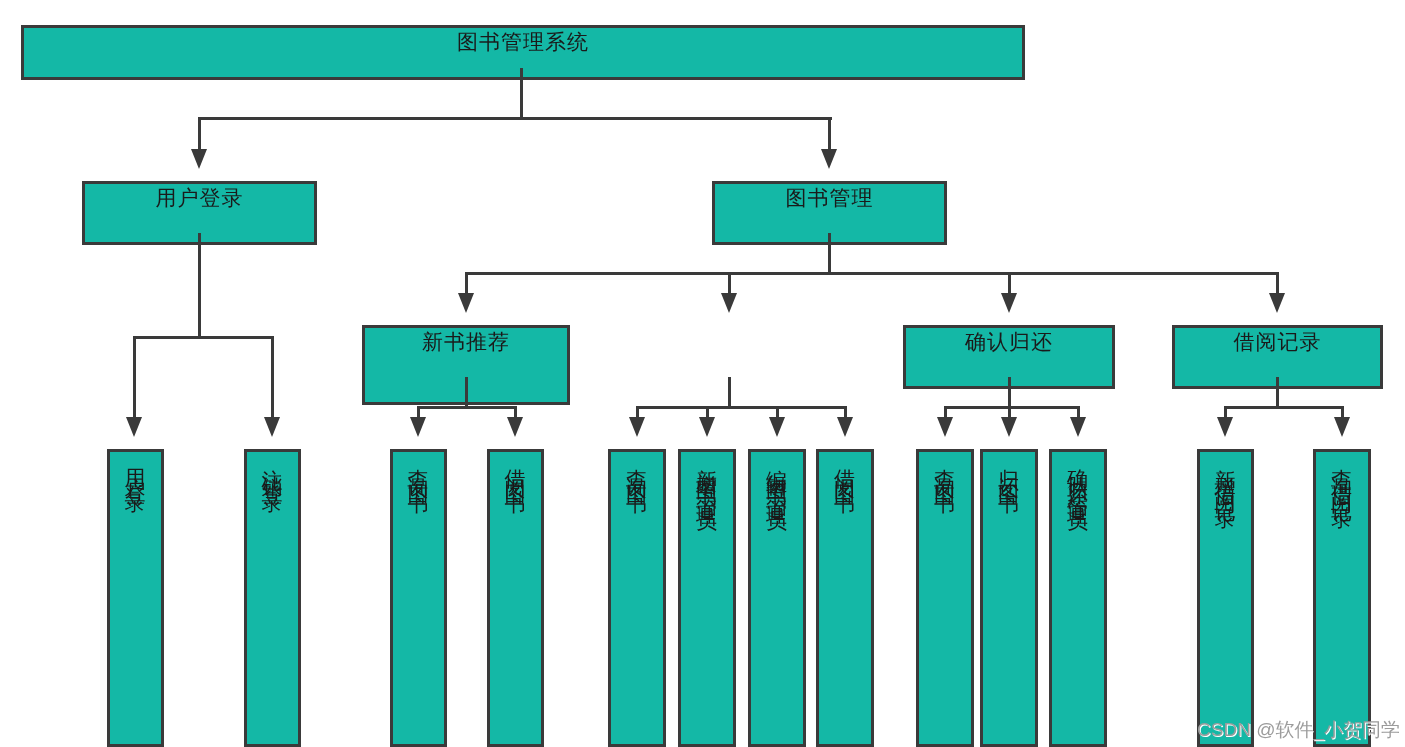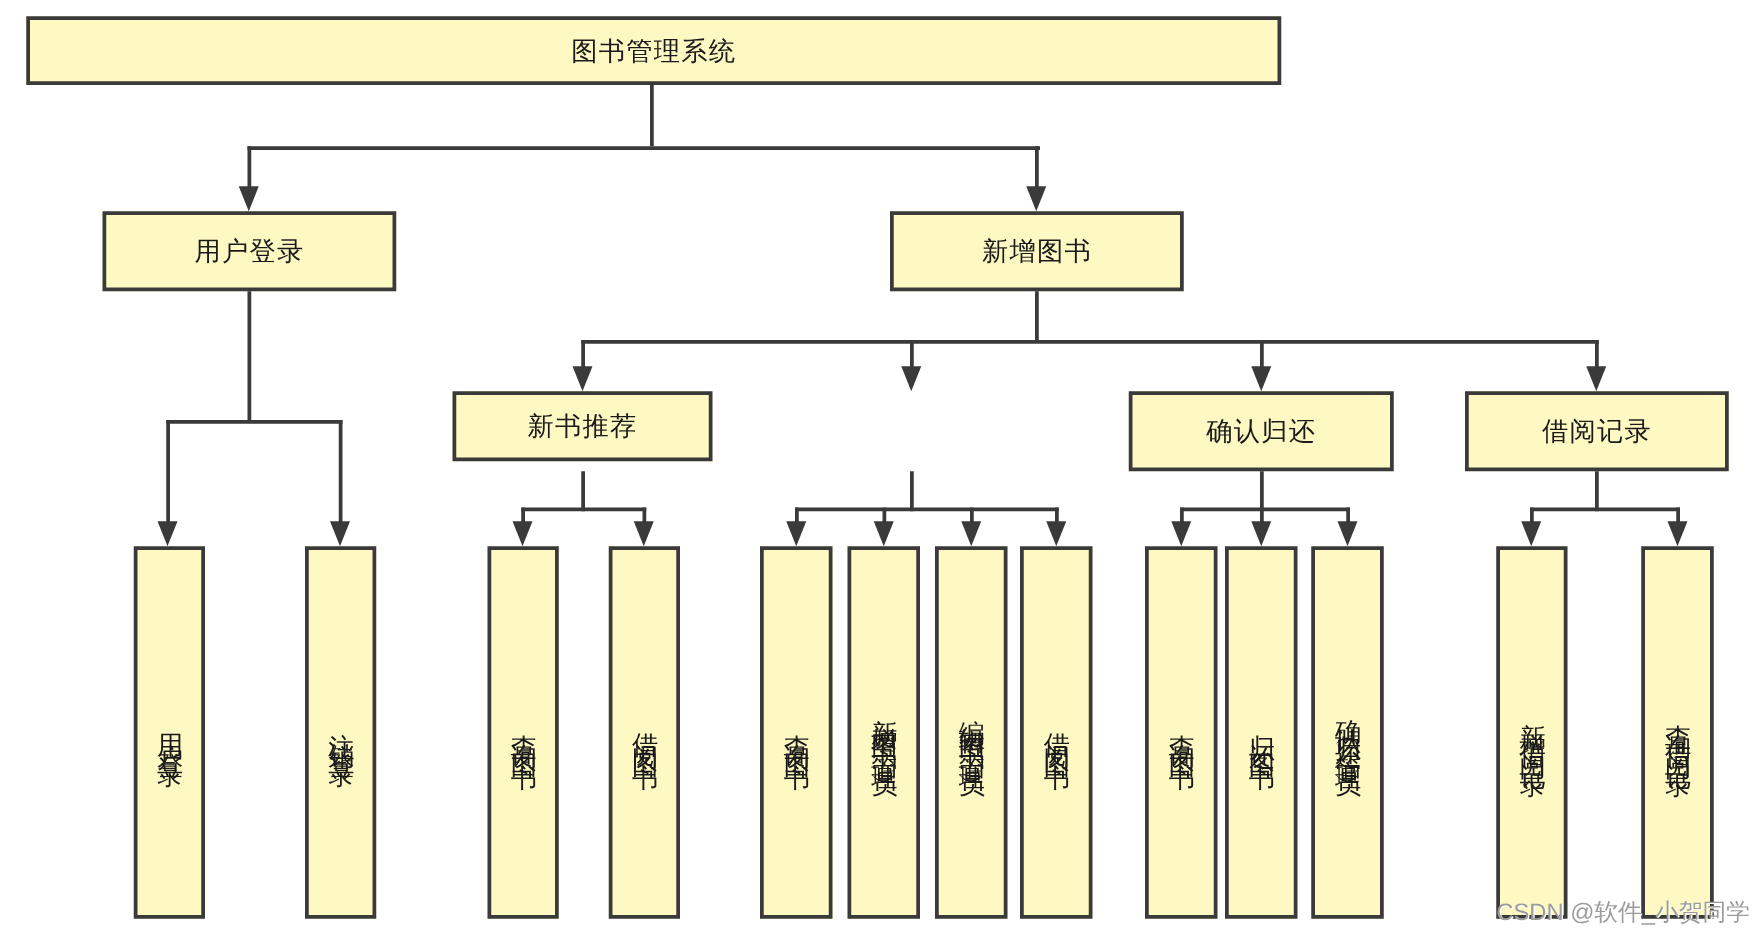--- a/index.html
+++ b/index.html
@@ -10,24 +10,25 @@
   .canvas{
     position:relative;
     width:1405px;height:747px;
     background:var(--bg,#ffffff);
     overflow:hidden;
   }
   .box{
     position:absolute;
     box-sizing:border-box;
     border:3px solid var(--line,#3a3a3a);
-    background:#fef9c3;
+    background:#14b8a6;
     display:flex;
-    align-items:center;
+    align-items:flex-start;
     justify-content:center;
+    margin-top:12px;
   }
   .hlabel{
     font-size:21px;
     color:var(--text,#1a1a1a);
     white-space:nowrap;
     letter-spacing:1px;
   }
   .vlabel{
     writing-mode:vertical-rl;
     text-orientation:upright;
@@ -68,42 +69,42 @@
   <div class="hline" style="left:198px;top:117px;width:634px;"></div>
   <div class="vline" style="left:198px;top:117px;height:34px;"></div>
   <div class="arrow" style="left:191px;top:149px;"></div>
   <div class="vline" style="left:828px;top:117px;height:34px;"></div>
   <div class="arrow" style="left:821px;top:149px;"></div>
 
   <div class="box" style="left:82px;top:169px;width:235px;height:64px;">
     <span class="hlabel">用户登录</span>
   </div>
   <div class="box" style="left:712px;top:169px;width:235px;height:64px;">
-    <span class="hlabel">新增图书</span>
+    <span class="hlabel">图书管理</span>
   </div>
 
   <div class="vline" style="left:198px;top:233px;height:103px;"></div>
   <div class="hline" style="left:133px;top:336px;width:141px;"></div>
   <div class="vline" style="left:133px;top:336px;height:82px;"></div>
   <div class="arrow" style="left:126px;top:417px;"></div>
   <div class="vline" style="left:271px;top:336px;height:82px;"></div>
   <div class="arrow" style="left:264px;top:417px;"></div>
 
   <div class="vline" style="left:828px;top:233px;height:41px;"></div>
   <div class="hline" style="left:465px;top:272px;width:814px;"></div>
   <div class="vline" style="left:465px;top:272px;height:23px;"></div>
   <div class="arrow" style="left:458px;top:293px;"></div>
   <div class="vline" style="left:728px;top:272px;height:23px;"></div>
   <div class="arrow" style="left:721px;top:293px;"></div>
   <div class="vline" style="left:1008px;top:272px;height:23px;"></div>
   <div class="arrow" style="left:1001px;top:293px;"></div>
   <div class="vline" style="left:1276px;top:272px;height:23px;"></div>
   <div class="arrow" style="left:1269px;top:293px;"></div>
 
-  <div class="box" style="left:362px;top:313px;width:208px;height:56px;">
+  <div class="box" style="left:362px;top:313px;width:208px;height:80px;">
     <span class="hlabel">新书推荐</span>
   </div>
   <div class="box" style="left:903px;top:313px;width:212px;height:64px;">
     <span class="hlabel">确认归还</span>
   </div>
   <div class="box" style="left:1172px;top:313px;width:211px;height:64px;">
     <span class="hlabel">借阅记录</span>
   </div>
 
   <div class="vline" style="left:465px;top:377px;height:32px;"></div>

